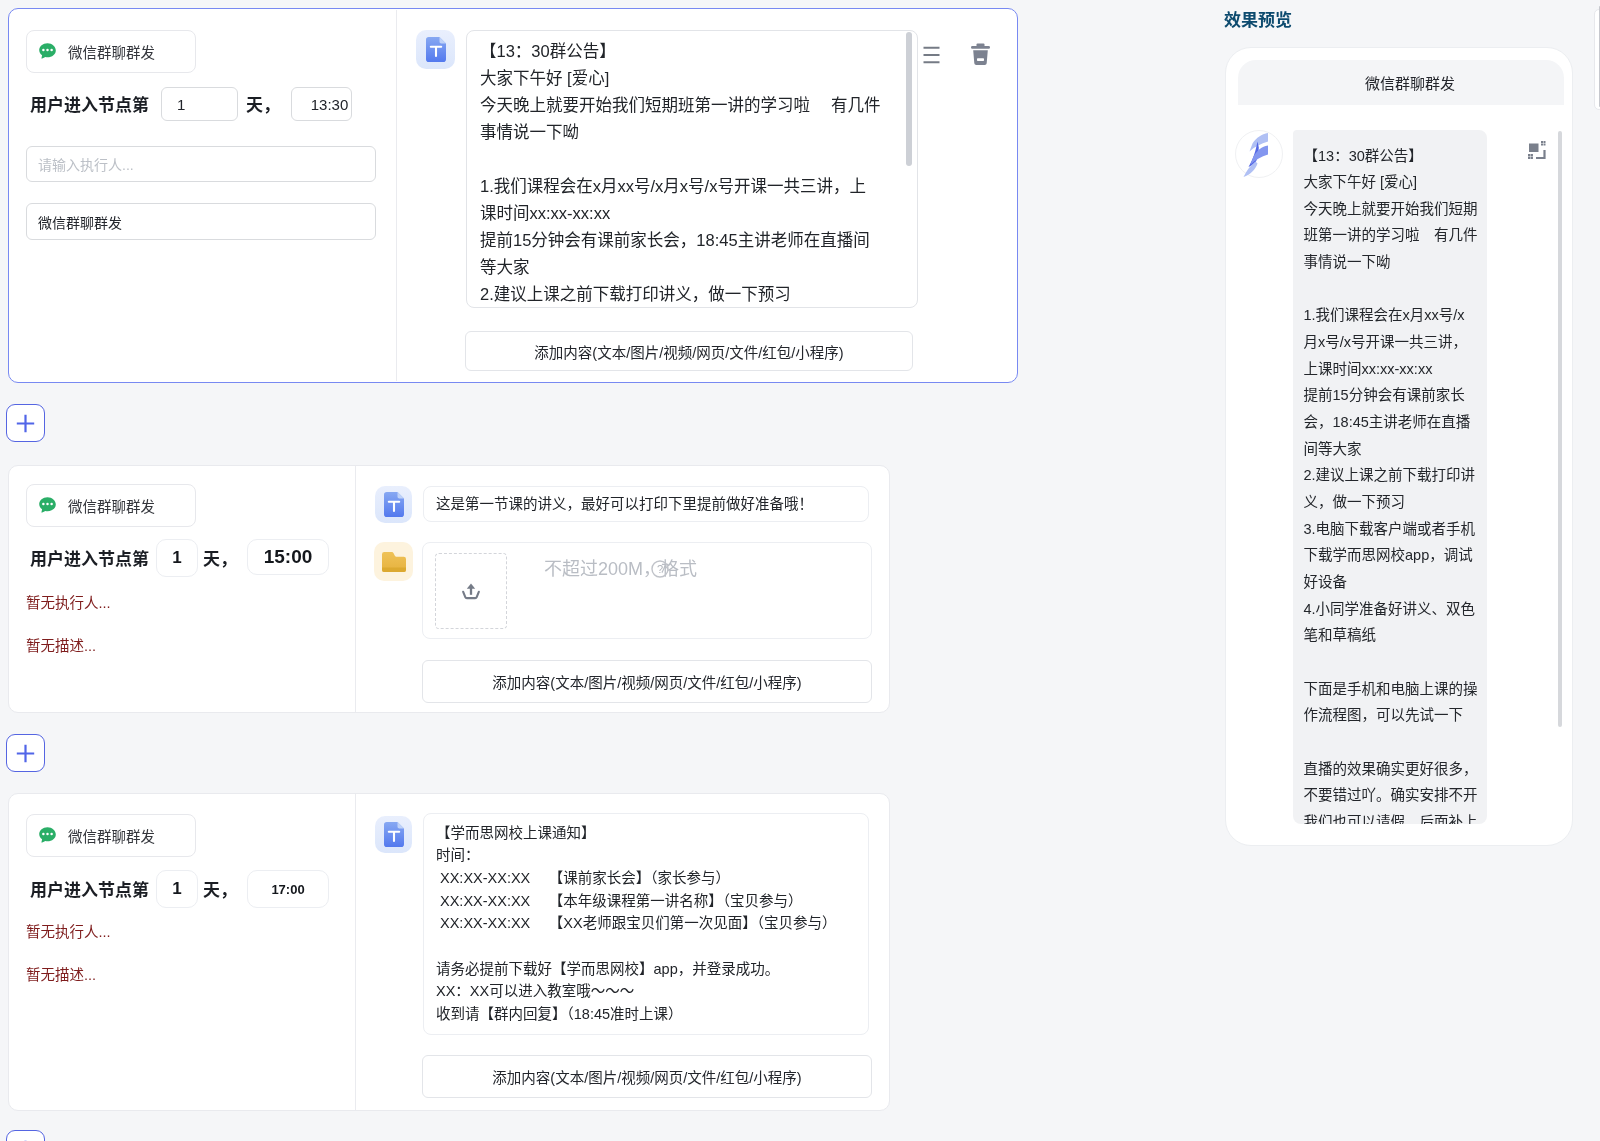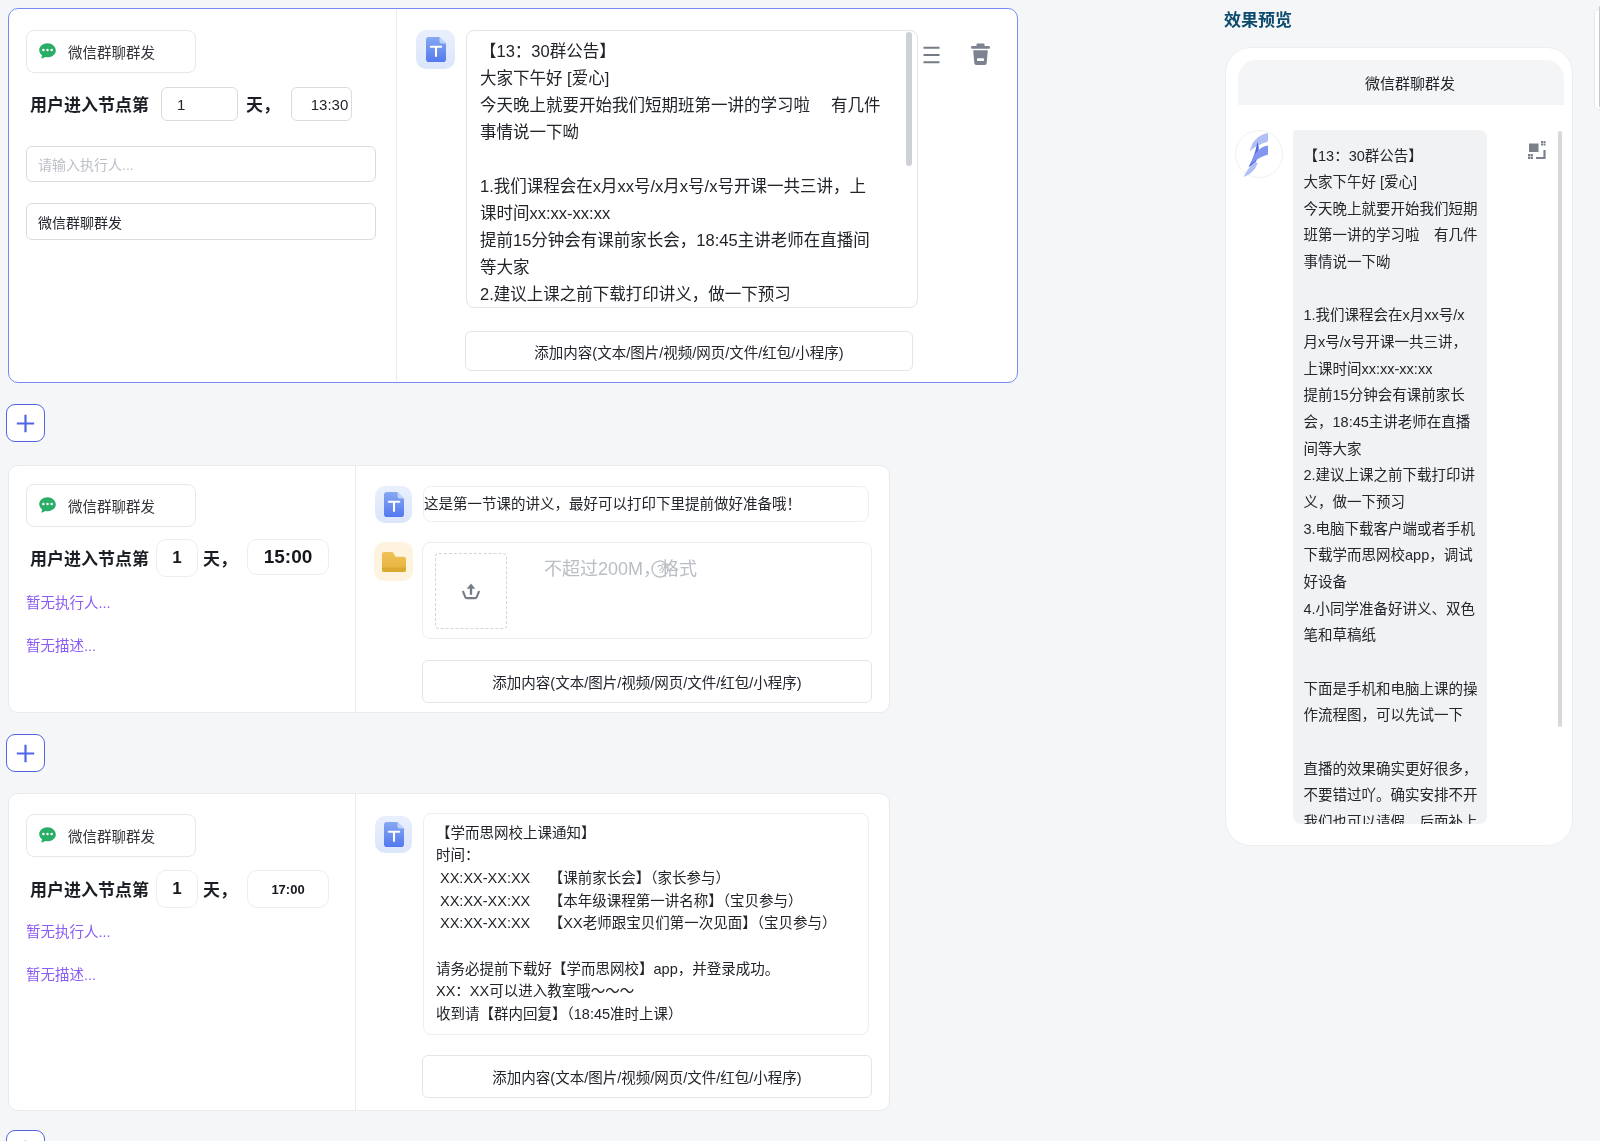--- a/index.html
+++ b/index.html
@@ -5,21 +5,21 @@
   * { margin:0; padding:0; box-sizing:border-box; }
   html,body { width:1600px; height:1141px; overflow:hidden; }
   body { background:#f5f6f8; font-family:"Liberation Sans","Noto Sans CJK SC",sans-serif; color:#21242a; position:relative; }
   .abs { position:absolute; }
   .card { background:#fff; border:1px solid #e9eaee; border-radius:10px; }
   .vdiv { width:1px; background:#eaebef; position:absolute; }
   .wxbtn { position:absolute; display:flex; align-items:center; background:#fff; border:1px solid #e7e8ec; border-radius:8px; font-size:14.5px; color:#34363c; }
   .wxbtn svg { margin:0 11px 0 11px; }
   .blabel { position:absolute; font-weight:600; font-size:17px; line-height:20px; color:#1b1e24; }
   .dispbox { position:absolute; border:1px solid #eceef2; border-radius:10px; display:flex; align-items:center; justify-content:center; font-weight:700; color:#14171c; background:#fff; }
-  .grayph { position:absolute; font-size:14.5px; color:#8b5cf6;text-align:center; }
+  .grayph { position:absolute; font-size:14.5px; color:#7f1d1d;text-align:center; }
   .inp { position:absolute; border:1px solid #d9dbde; border-radius:6px; background:#fff; font-size:15px; display:flex; align-items:center; }
   .addbtn { position:absolute; border:1px solid #e3e5e9; border-radius:6px; background:#fff; display:flex; align-items:center; justify-content:center; font-size:14.5px; color:#23262c; }
   .icon44 { position:absolute; width:39px; height:39px; border-radius:10px; display:flex; align-items:center; justify-content:center; }
   .plusbtn { position:absolute; left:6px; width:39px; height:38px; background:#fff; border:1.5px solid #5565e2; border-radius:9px; display:flex; align-items:center; justify-content:center; }
 </style>
 </head>
 <body>
 
 <div class="abs" style="left:8px;top:8px;width:1010px;height:375px;background:#fff;border:1.5px solid #7889f2;border-radius:10px;"></div>
 <div class="vdiv" style="left:396px;top:10px;height:371px;"></div>
@@ -111,21 +111,21 @@
         <linearGradient id="tg2" x1="0" y1="0" x2="0" y2="1">
           <stop offset="0" stop-color="#87a8f2"></stop>
           <stop offset="1" stop-color="#5379ee"></stop>
         </linearGradient>
       </defs>
       <path d="M2.8 0h10.7L20 6.5V22.2A2.8 2.8 0 0 1 17.2 25H2.8A2.8 2.8 0 0 1 0 22.2V2.8A2.8 2.8 0 0 1 2.8 0z" fill="url(#tg2)"></path>
       <path d="M13.5 0L20 6.5h-4.7a1.8 1.8 0 0 1-1.8-1.8z" fill="#bfd2f8"></path>
       <path d="M4.8 9.7h10.4M10 9.7v9.3" stroke="#fff" stroke-width="2.1" stroke-linecap="round"></path>
     </svg>
 </div>
-<div class="abs" style="left:423px;top:486px;width:446px;height:36px;border:1px solid #eceef2;border-radius:8px;background:#fff;font-size:14.5px;line-height:34px;padding-left:0;color:#212429;">这是第一节课的讲义，最好可以打印下里提前做好准备哦！</div>
+<div class="abs" style="left:423px;top:486px;width:446px;height:36px;border:1px solid #eceef2;border-radius:8px;background:#fff;font-size:14.5px;line-height:34px;padding-left:12px;color:#212429;">这是第一节课的讲义，最好可以打印下里提前做好准备哦！</div>
 
 <div class="icon44" style="left:374px;top:542px;background:#fdf3de;">
   <svg width="24" height="20" viewBox="0 0 24 20">
       <defs>
         <linearGradient id="fg1" x1="0" y1="0" x2="0" y2="1">
           <stop offset="0" stop-color="#efc258"></stop>
           <stop offset="1" stop-color="#e6b23e"></stop>
         </linearGradient>
       </defs>
       <path d="M2.2 0h7.3c.9 0 1.7.5 2.1 1.3l1.1 2.1c.4.8 1.2 1.3 2.1 1.3h7a2.2 2.2 0 0 1 2.2 2.2v10.9a2.2 2.2 0 0 1-2.2 2.2H2.2A2.2 2.2 0 0 1 0 17.8V2.2A2.2 2.2 0 0 1 2.2 0z" fill="url(#fg1)"></path>

